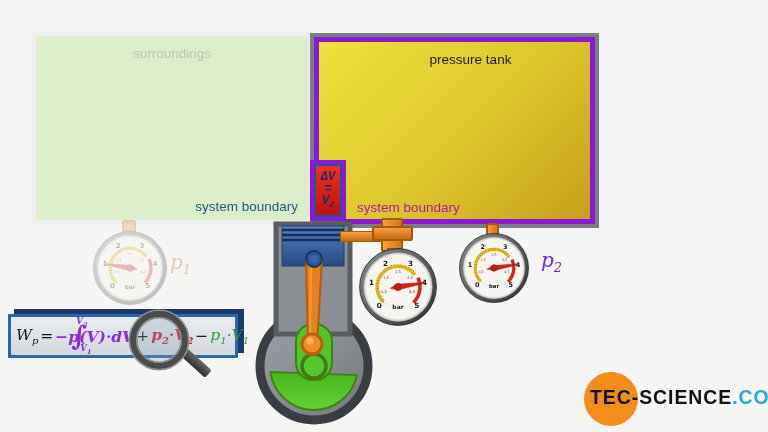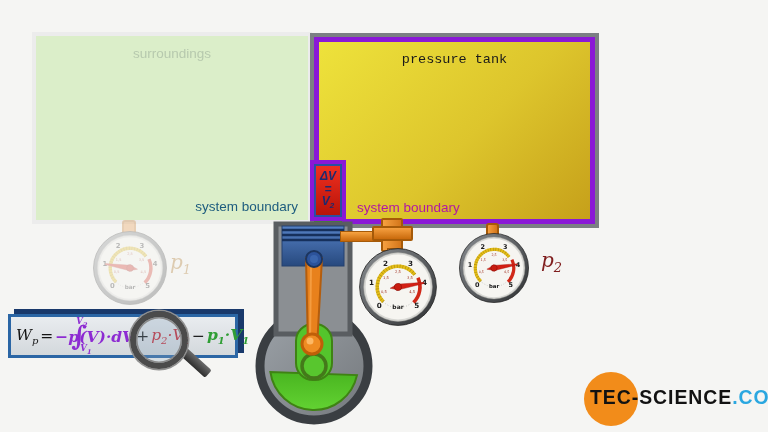--- a/index.html
+++ b/index.html
@@ -9,63 +9,63 @@
   .surround{position:absolute;left:32px;top:32px;width:280px;height:192px;
             background:#dbeec9;border:4px solid #ececec;box-sizing:border-box;}
   .surround-label{position:absolute;top:10px;left:0;width:100%;text-align:center;
             color:#b7c9ae;font-size:13.5px;}
   .sysb-blue{position:absolute;right:10px;bottom:6px;color:#1d5c7e;font-size:13.5px;}
   
   .tank{position:absolute;left:310px;top:33px;width:289px;height:195px;
         background:#7b7f83;padding:4px;box-sizing:border-box;}
   .tank-inner{width:100%;height:100%;box-sizing:border-box;border:5px solid #8a18d6;
         background:linear-gradient(135deg,#eee23b 0%,#ddc52c 55%,#c6a01a 100%);position:relative;}
-  .tank-label{position:absolute;top:10px;left:0;width:100%;text-align:center;color:#1a1a1a;font-size:13.5px;font-family:Liberation Mono, monospace;}
+  .tank-label{position:absolute;top:10px;left:16px;width:100%;text-align:center;color:#1a1a1a;font-size:13.5px;}
   .sysb-mag{position:absolute;left:38px;bottom:4px;color:#b118a2;font-size:13.5px;}
   
   .gas-strip{position:absolute;left:314px;top:217px;width:28px;height:6px;background:#3a8f2a;}
   .deltabox{position:absolute;left:310px;top:160px;width:36px;height:61px;box-sizing:border-box;
         border:4px solid #8a18d6;background:#8a18d6;}
   .deltabox-inner{width:100%;height:100%;box-sizing:border-box;border:2px solid #2a4fa0;
         background:linear-gradient(#ef3020,#b81408);display:flex;flex-direction:column;
         align-items:center;justify-content:center;line-height:1.02;
-        font-family:Liberation Sans, sans-serif;font-style:italic;font-weight:bold;
+        font-family:Liberation Mono, monospace;font-style:italic;font-weight:bold;
         font-size:12px;color:#1e2a6e;}
   .deltabox-inner sub{font-size:8px;}
   
   .machine{position:absolute;left:250px;top:214px;width:130px;height:218px;}
   .pipe-h{position:absolute;left:340px;top:231px;width:54px;height:11px;
         background:linear-gradient(#f7a341,#c96a0c);border:1px solid #a65a08;box-sizing:border-box;}
   .fit-v{position:absolute;left:381px;top:218px;width:22px;height:34px;border-radius:2px;
         background:linear-gradient(90deg,#f6a040,#d4761a);border:2px solid #a65a08;box-sizing:border-box;}
   .fit-h{position:absolute;left:372px;top:226px;width:41px;height:15px;border-radius:2px;
         background:linear-gradient(#f6a040,#c96a0c);border:2px solid #a65a08;box-sizing:border-box;}
   .stub1{position:absolute;left:387px;top:248px;width:13px;height:11px;background:#e07d18;border:1px solid #a65a08;}
   .stub2{position:absolute;left:486px;top:223px;width:13px;height:19px;border-radius:3px 3px 0 0;
         background:linear-gradient(90deg,#f6a040,#d4761a);border:2px solid #a65a08;box-sizing:border-box;}
   .gauge1{position:absolute;left:358px;top:247px;width:80px;height:80px;}
   .gauge2{position:absolute;left:458px;top:232px;width:72px;height:72px;}
   .faded{position:absolute;left:0;top:0;opacity:0.28;}
   .stub0{position:absolute;left:122px;top:220px;width:14px;height:18px;border-radius:3px 3px 0 0;
         background:#e8903a;border:2px solid #c47018;box-sizing:border-box;}
   .gauge0{position:absolute;left:92px;top:230px;width:76px;height:76px;}
-  .plabel{position:absolute;font-family:"DejaVu Serif",serif;font-style:italic;font-size:20px;color:#7f1d1d;}
+  .plabel{position:absolute;font-family:"DejaVu Serif",serif;font-style:italic;font-size:20px;color:#6d28d9;}
   .plabel sub{font-size:13px;}
   .p1label{left:170px;top:250px;color:#a16207;}
   .p2label{left:541px;top:248px;}
   
   .formula-box{position:absolute;left:8px;top:314px;width:230px;height:44px;box-sizing:border-box;
         border:3px solid #2b66a5;background:linear-gradient(#e9ecef,#d3d8dc);
         box-shadow:6px -5px 0 0 #19396b;
         display:flex;align-items:center;padding:0 0 0 5px;
         font-family:"DejaVu Serif",serif;font-style:italic;font-size:15.5px;color:#141414;}
   .formula-box sub{font-size:10px;font-style:italic;}
   .f-purple{color:#8d2bd2;font-weight:600;}
-  .f-red{color:#c82430;font-weight:400;}
-  .f-green{color:#2f9e35;font-weight:700;}
+  .f-red{color:#c82430;font-weight:700;}
+  .f-green{color:#2f9e35;font-weight:400;}
   .f-op{padding:0 2px;}
   .int-wrap{position:relative;display:inline-block;width:15px;height:40px;}
   .int-sign{position:absolute;left:3px;top:1px;font-size:27px;line-height:38px;}
   .int-lim{position:absolute;font-size:8.5px;line-height:8px;}
   .int-lim sub{font-size:6.5px;}
   .int-top{top:1px;left:8px;}
   .int-bot{bottom:0px;left:12px;}
   
   .mag-ring{position:absolute;left:130px;top:311px;width:58px;height:58px;box-sizing:border-box;
         border-radius:50%;border:6px solid #4b4b4b;background:rgba(140,165,190,0.30);

